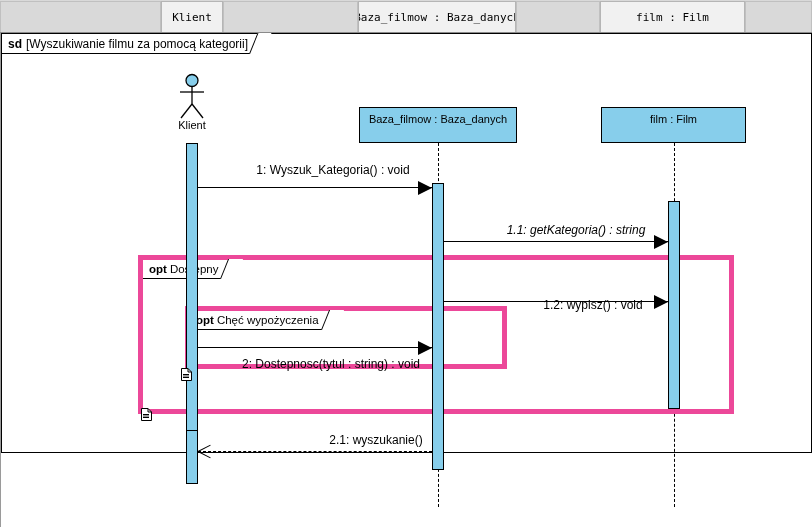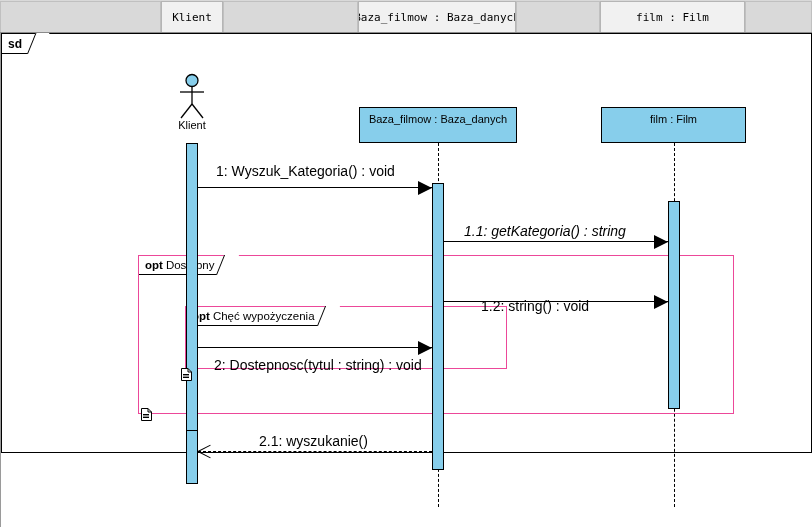--- a/index.html
+++ b/index.html
@@ -139,23 +139,24 @@
 
   
   .msg-line {
     position: absolute;
     height: 0;
     border-top: 1px solid #000;
   }
   .msg-line.dashed { border-top: 1px dashed #000; }
   .msg-label {
     position: absolute;
-    font-size: 14px;
-    color: #000;
-    white-space: nowrap;
+    font-size: 12px;
+    color: #000;
+    white-space: nowrap;
+    text-align: center;
   }
   .arrow-right {
     position: absolute;
     width: 0; height: 0;
     border-top: 7px solid transparent;
     border-bottom: 7px solid transparent;
     border-left: 14px solid #000;
   }
   .arrow-open-left {
     position: absolute;
@@ -169,21 +170,21 @@
     width: 14px; height: 0;
     border-top: 1.4px solid #000;
     transform-origin: left center;
   }
   .arrow-open-left::before { transform: rotate(-27deg); }
   .arrow-open-left::after  { transform: rotate(27deg); }
 
   
   .opt-frame {
     position: absolute;
-    border: 1px solid #ec4899;
+    border: 5px solid #ec4899;
     box-sizing: border-box;
     background: transparent;
   }
   .opt-tag {
     position: absolute;
     left: 0; top: 0;
     height: 19px;
     padding: 0 16px 0 6px;
     display: flex;
     align-items: center;
@@ -227,20 +228,21 @@
       <span>film : Film</span>
     </div>
     <div class="tab spacer" style="position: absolute; left: 745px; width: 67px;"></div>
   </div>
 
 <div id="canvas">
 
   <div id="sd-frame">
     <div class="frame-tag">
       <span class="kw">sd</span>
+      <span>[Wyszukiwanie filmu za pomocą kategorii]</span>
     </div>
   </div>
 
   <div id="layer-lifelines">
       <div style="position: absolute; left: 171px; top: 40px; width: 40px; height: 48px;"><svg width="40" height="48" viewBox="0 0 40 48">
           <circle cx="20" cy="7.5" r="6" fill="#87CEEB" stroke="#000" stroke-width="1.3"></circle>
           <line x1="20" y1="13.5" x2="20" y2="31" stroke="#000" stroke-width="1.3"></line>
           <line x1="8" y1="19" x2="32" y2="19" stroke="#000" stroke-width="1.3"></line>
           <line x1="20" y1="31" x2="9" y2="45" stroke="#000" stroke-width="1.3"></line>
           <line x1="20" y1="31" x2="31" y2="45" stroke="#000" stroke-width="1.3"></line>
@@ -277,21 +279,21 @@
     </div>
   <div id="layer-messages">
       <div class="msg-line" style="left: 197px; top: 154px; width: 234px;"></div>
       <div class="arrow-right" style="left: 417px; top: 147.5px;"></div>
       <div class="msg-label" style="left: 215px; top: 130px; width: 234px;">1: Wyszuk_Kategoria() : void</div>
       <div class="msg-line" style="left: 443px; top: 208px; width: 224px;"></div>
       <div class="arrow-right" style="left: 653px; top: 201.5px;"></div>
       <div class="msg-label" style="left: 463px; top: 190px; width: 224px; font-style: italic;">1.1: getKategoria() : string</div>
       <div class="msg-line" style="left: 443px; top: 268px; width: 224px;"></div>
       <div class="arrow-right" style="left: 653px; top: 261.5px;"></div>
-      <div class="msg-label" style="left: 480px; top: 265px; width: 224px;">1.2: string() : void</div>
+      <div class="msg-label" style="left: 480px; top: 265px; width: 224px;">1.2: wypisz() : void</div>
       <div class="msg-line" style="left: 197px; top: 314px; width: 234px;"></div>
       <div class="arrow-right" style="left: 417px; top: 307.5px;"></div>
       <div class="msg-label" style="left: 213px; top: 296px; width: 234px; margin-top: 28px;">2: Dostepnosc(tytul : string) : void</div>
       <div class="msg-line dashed" style="left: 197px; top: 418px; width: 234px;"></div>
       <div class="arrow-open-left" style="left: 197px; top: 412px;"></div>
       <div class="msg-label" style="left: 258px; top: 400px; width: 234px;">2.1: wyszukanie()</div>
     </div>
   <div id="layer-notes">
       <div class="note-icon" style="left: 180px; top: 334px;"><svg width="11" height="13" viewBox="0 0 11 13">
           <path d="M0.5 0.5 H7 L10.5 4 V12.5 H0.5 Z" fill="#ffffff" stroke="#000" stroke-width="1"></path>

